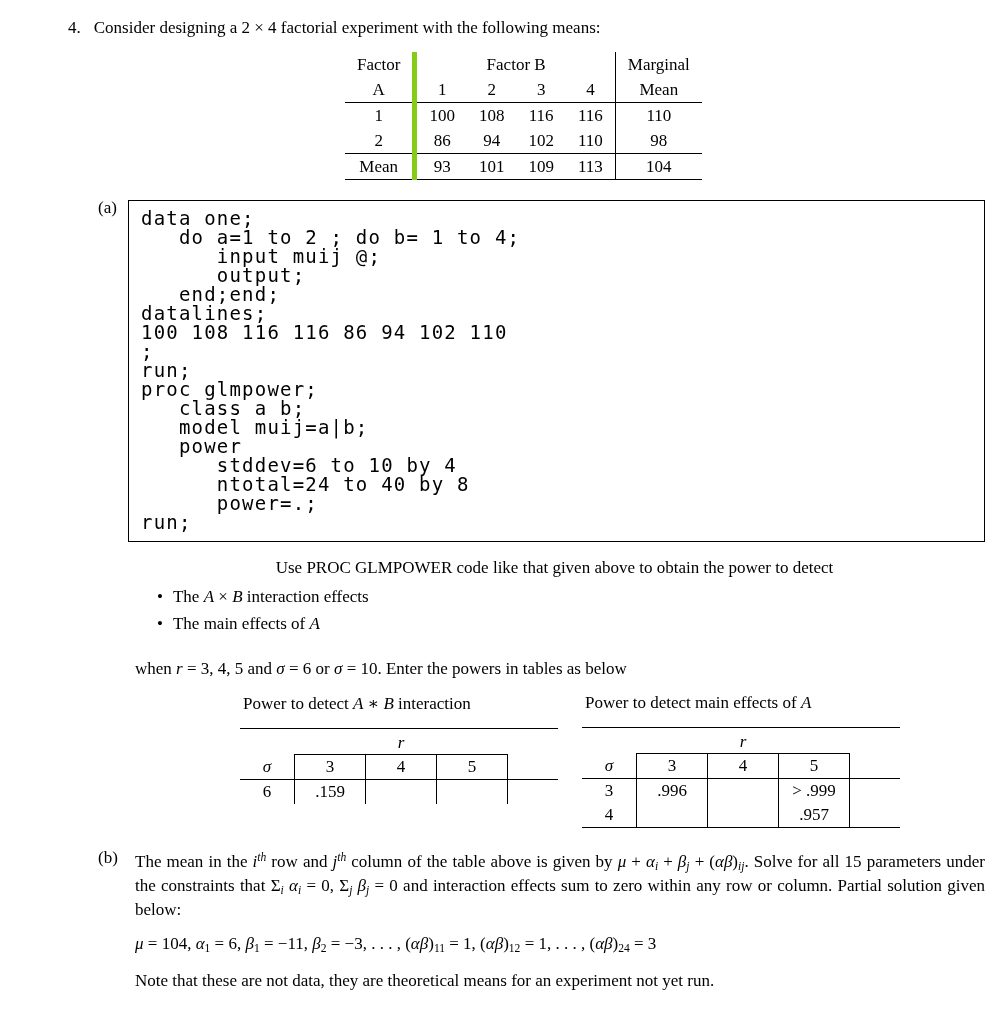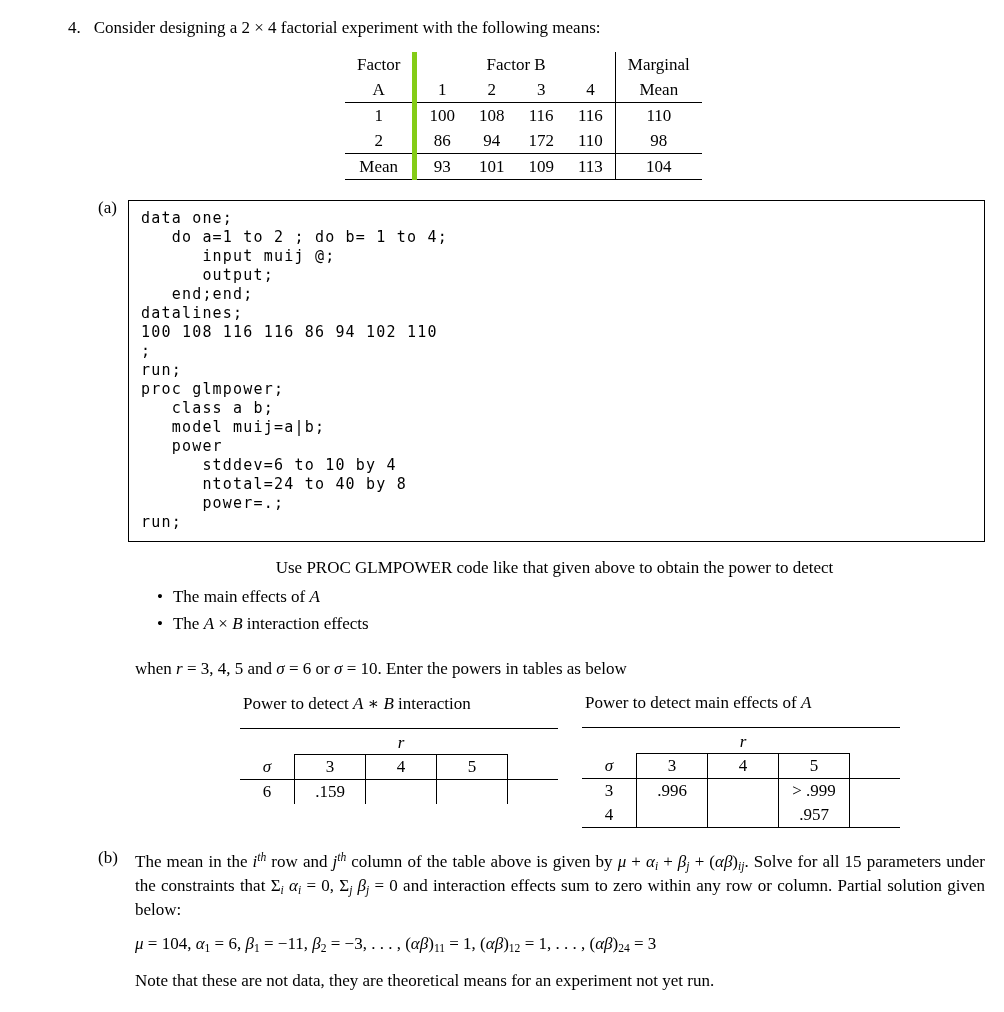--- a/index.html
+++ b/index.html
@@ -26,21 +26,21 @@
   .factor-table tr.r2 td{border-bottom:1px solid #000;}
   .factor-table tr.rmean td{border-bottom:1px solid #000;}
 
   
   .part-a{display:flex;align-items:flex-start;margin:20px 19px 0 98px;}
   .part-label{width:30px;flex:none;margin-top:-2px;}
   .code-box{border:1px solid #000;flex:1;padding:8px 12px 9px 12px;}
   .code-box pre{
     margin:0;
     font-family:"DejaVu Sans Mono","Liberation Mono",monospace;
-    font-size:15px;line-height:19px;letter-spacing:1.2px;
+    font-size:19px;line-height:19px;letter-spacing:1.2px;
   }
 
   .lead{margin:16px 30px 7px 135px;text-align:center;}
   .bullets{margin:9px 0 0 0;padding:0;list-style:none;}
   .bullets li{margin:7px 0 0 157px;}
   .bullets li::before{content:"•";margin-right:10px;}
   .when-line{margin:25px 30px 0 135px;}
 
   
   .ptables{display:flex;gap:24px;margin:14px 0 0 240px;align-items:flex-start;}
@@ -92,21 +92,21 @@
     <td>100</td>
     <td>108</td>
     <td>116</td>
     <td class="bB">116</td>
     <td>110</td>
   </tr>
   <tr class="r2">
     <td class="bA">2</td>
     <td>86</td>
     <td>94</td>
-    <td>172</td>
+    <td>102</td>
     <td class="bB">110</td>
     <td>98</td>
   </tr>
   <tr class="rmean">
     <td class="bA">Mean</td>
     <td>93</td>
     <td>101</td>
     <td>109</td>
     <td class="bB">113</td>
     <td>104</td>
@@ -132,22 +132,22 @@
    power
       stddev=6 to 10 by 4
       ntotal=24 to 40 by 8
       power=.;
 run;</pre>
   </div>
 </div>
 
 <div class="lead">Use PROC GLMPOWER code like that given above to obtain the power to detect</div>
 <ul class="bullets">
+  <li><span>The </span><em>A</em><span> × </span><em>B</em><span> interaction effects</span></li>
   <li><span>The main effects of </span><em>A</em></li>
-  <li><span>The </span><em>A</em><span> × </span><em>B</em><span> interaction effects</span></li>
 </ul>
 <div class="when-line"><span>when </span><em>r</em><span> = 3, 4, 5 and </span><em>σ</em><span> = 6 or </span><em>σ</em><span> = 10. Enter the powers in tables as below</span></div>
 
 <div class="ptables">
 
   <div class="ptable">
     <div class="ptitle"><span>Power to detect </span><em>A</em><span> ∗ </span><em>B</em><span> interaction</span></div>
     <table>
       <tbody>
           <tr class="rrow">

